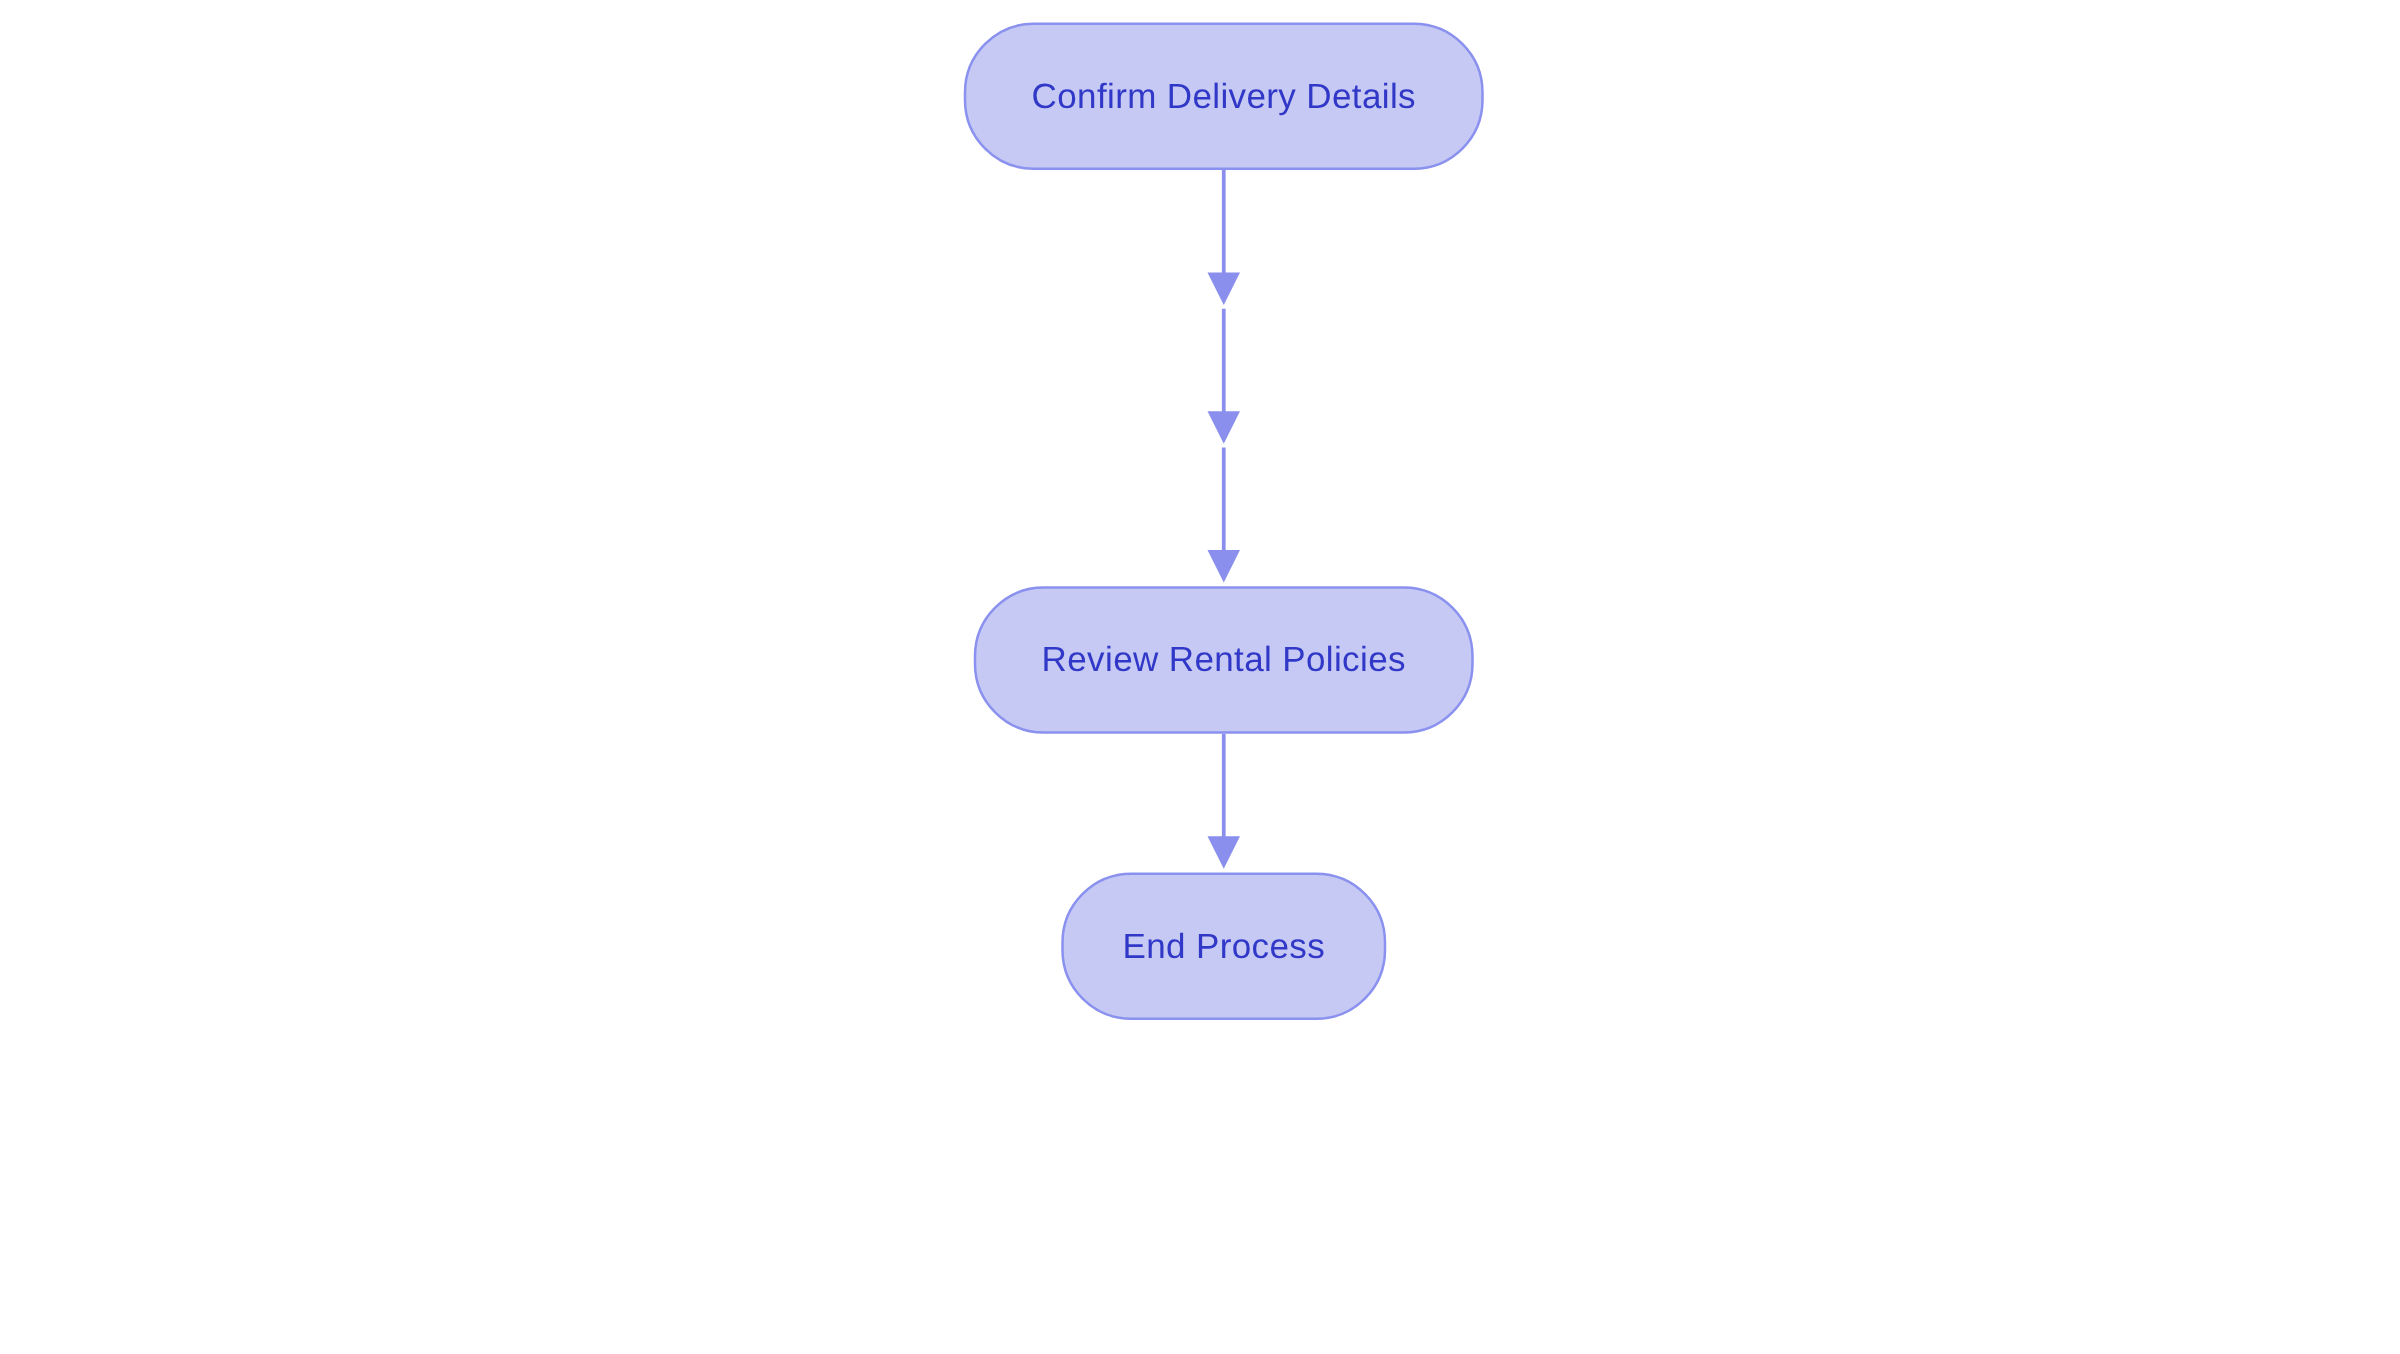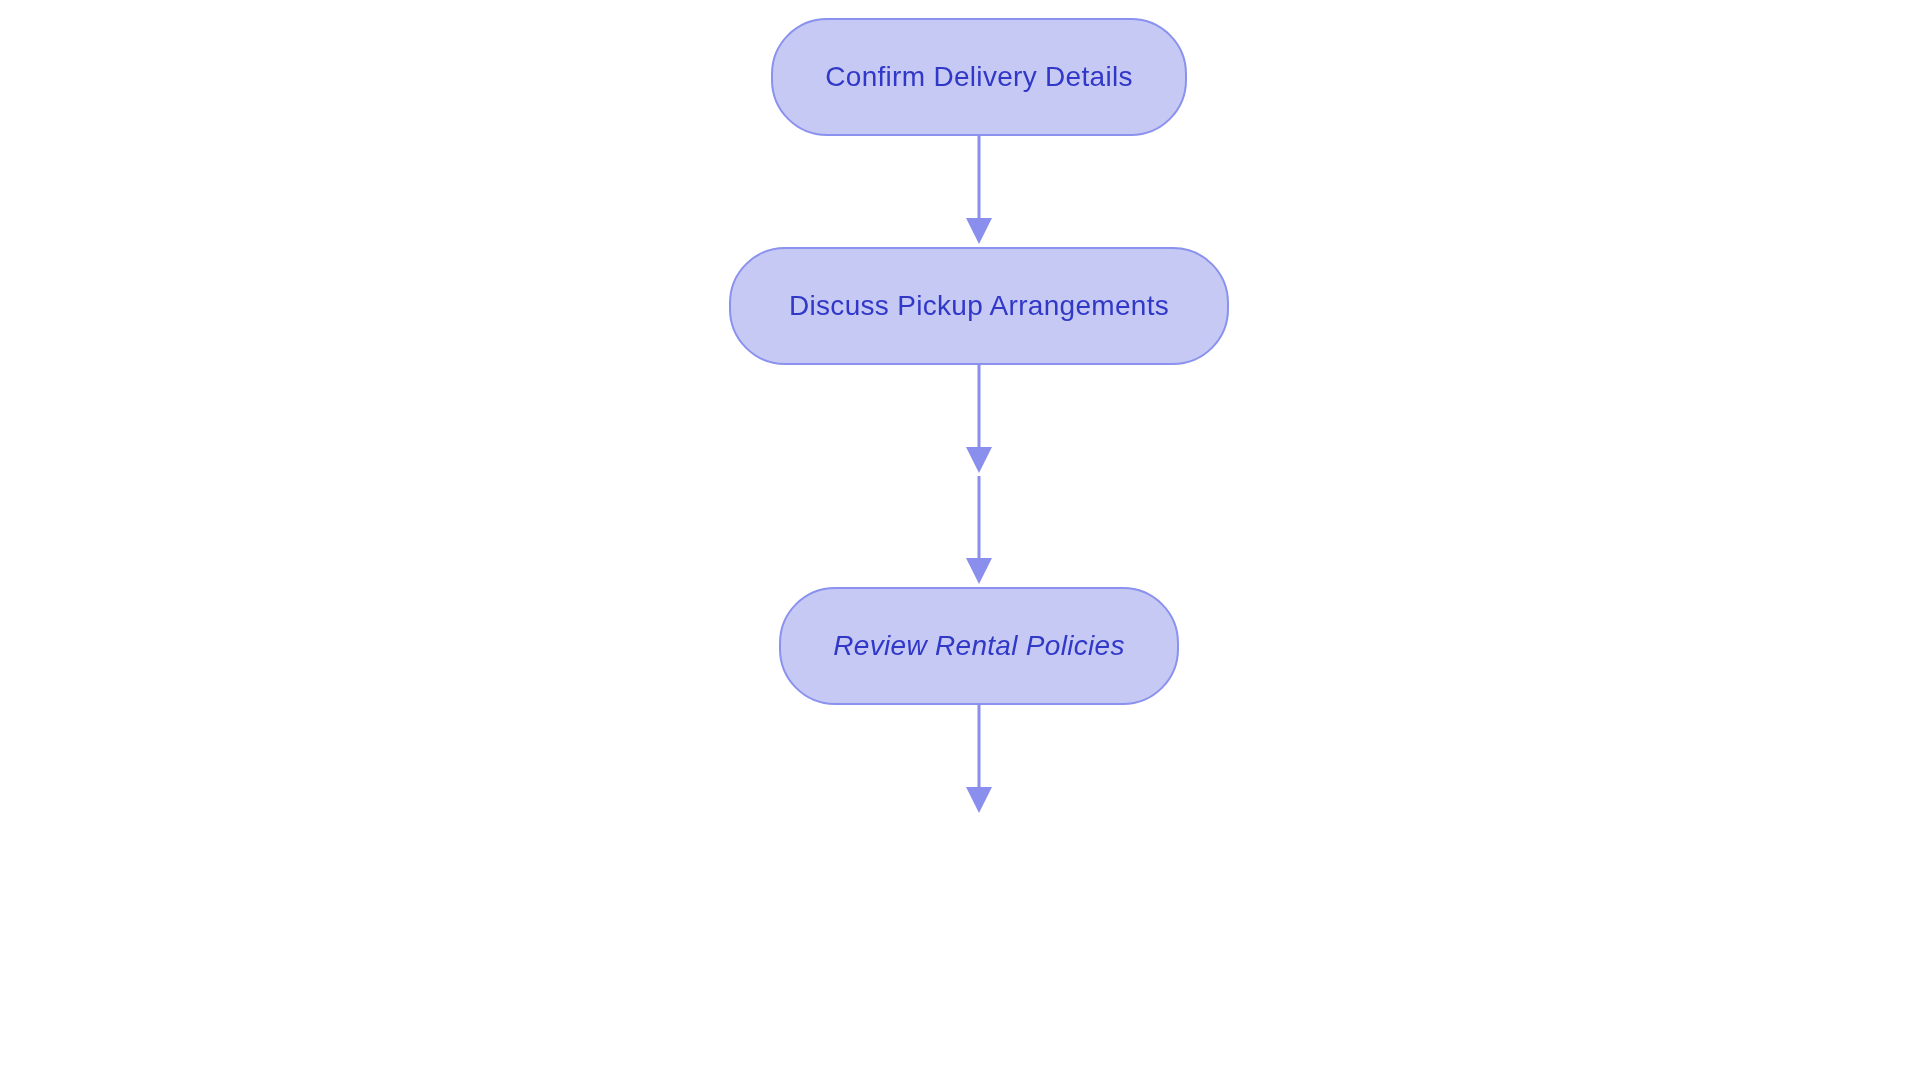--- a/index.html
+++ b/index.html
@@ -29,21 +29,21 @@
     display: flex;
     align-items: center;
     justify-content: center;
     font-size: 28px;
     letter-spacing: 0.3px;
     white-space: nowrap;
   }
   .flow-node.n1 { width: 416px; margin-top: 18px; }
   .flow-node.n2 { width: 500px; }
   .flow-node.n3 { width: 524px; }
-  .flow-node.n4 { width: 400px; font-style: italic; }
+  .flow-node.n4 { width: 400px; }
   .flow-node.n5 { width: 260px; }
   .arrow-connector {
     height: 111px;
     flex: 0 0 111px;
     width: 26px;
     position: relative;
   }
   .arrow-line {
     position: absolute;
     top: 0;
@@ -72,23 +72,20 @@
 
   <div class="flow-node n1">
     <span>Confirm Delivery Details</span>
   </div>
 
   <div class="arrow-connector">
     <div class="arrow-line"></div>
     <div class="arrow-head"></div>
   </div>
 
-  <div class="flow-node n2">
-    <span>Discuss Pickup Arrangements</span>
-  </div>
 
   <div class="arrow-connector">
     <div class="arrow-line"></div>
     <div class="arrow-head"></div>
   </div>
 
 
   <div class="arrow-connector">
     <div class="arrow-line"></div>
     <div class="arrow-head"></div>
@@ -96,14 +93,17 @@
 
   <div class="flow-node n4">
     <span>Review Rental Policies</span>
   </div>
 
   <div class="arrow-connector">
     <div class="arrow-line"></div>
     <div class="arrow-head"></div>
   </div>
 
+  <div class="flow-node n5">
+    <span>End Process</span>
+  </div>
 
 </div>
 
 </body></html>

